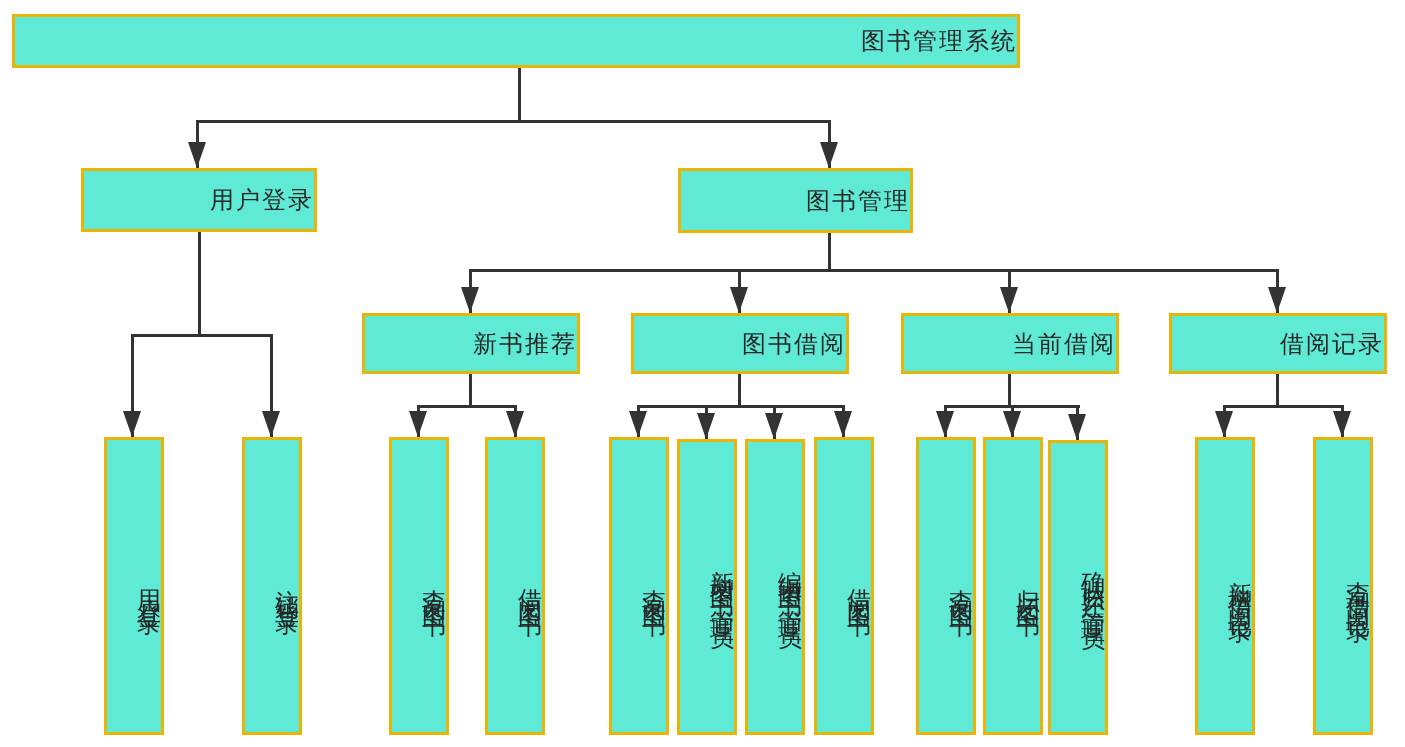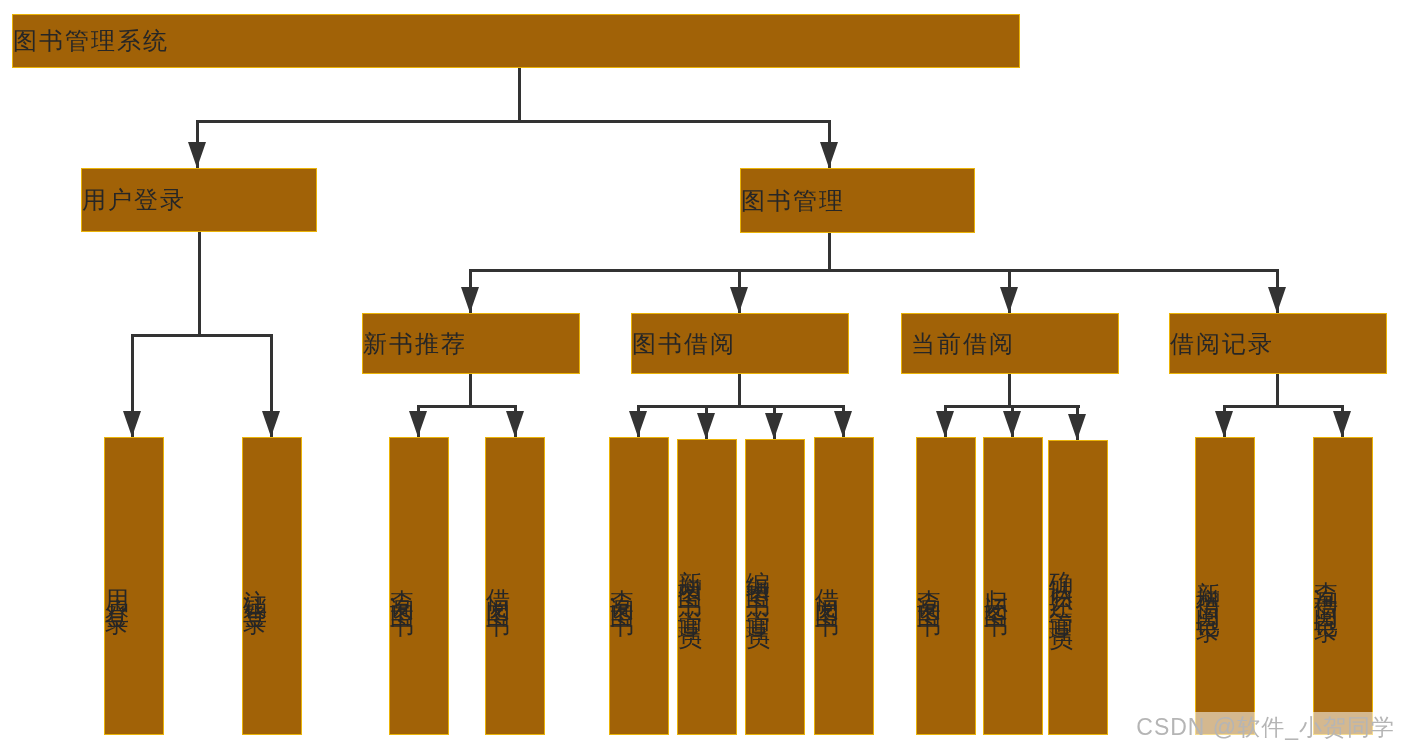--- a/index.html
+++ b/index.html
@@ -7,26 +7,26 @@
     position: relative;
     width: 1405px;
     height: 747px;
     background: #ffffff;
     font-family: "Liberation Sans", "DejaVu Sans", sans-serif;
     overflow: hidden;
   }
   
   .box {
     position: absolute;
-    background: #a16207;
-    border: 1px solid #eab308;
+    background: #5eead4;
+    border: 3px solid #eab308;
     box-sizing: border-box;
     display: flex;
     align-items: center;
-    justify-content: flex-start;
+    justify-content: flex-end;
     color: #262626;
     font-size: 24px;
     letter-spacing: 2px;
     white-space: nowrap;
   }
   .leaf .vt {
     writing-mode: vertical-rl;
     text-orientation: mixed;
     letter-spacing: 8px;
     line-height: 1;
@@ -65,21 +65,21 @@
 
 <div id="canvas">
 
   <div class="box" style="left:12px; top:14px; width:1008px; height:54px;">
     <span>图书管理系统</span>
   </div>
 
   <div class="box" style="left:81px; top:168px; width:236px; height:64px;">
     <span>用户登录</span>
   </div>
-  <div class="box" style="left:740px; top:168px; width:235px; height:65px;">
+  <div class="box" style="left:678px; top:168px; width:235px; height:65px;">
     <span>图书管理</span>
   </div>
 
   <div class="box" style="left:362px; top:313px; width:218px; height:61px;">
     <span>新书推荐</span>
   </div>
   <div class="box" style="left:631px; top:313px; width:218px; height:61px;">
     <span>图书借阅</span>
   </div>
   <div class="box" style="left:901px; top:313px; width:218px; height:61px;padding-left:9px;">
@@ -166,15 +166,14 @@
   <div class="h" style="left:944px; top:405px; width:136px;"></div>
   <div class="arrow" style="left:944px; top:405px; height:32px;"></div>
   <div class="arrow" style="left:1011px; top:405px; height:32px;"></div>
   <div class="arrow" style="left:1076px; top:405px; height:35px;"></div>
 
   <div class="v" style="left:1276px; top:374px; height:34px;"></div>
   <div class="h" style="left:1223px; top:405px; width:121px;"></div>
   <div class="arrow" style="left:1223px; top:405px; height:32px;"></div>
   <div class="arrow" style="left:1341px; top:405px; height:32px;"></div>
 
-  <div class="watermark">CSDN @软件_小贺同学</div>
 
 </div>
 
 </body></html>

